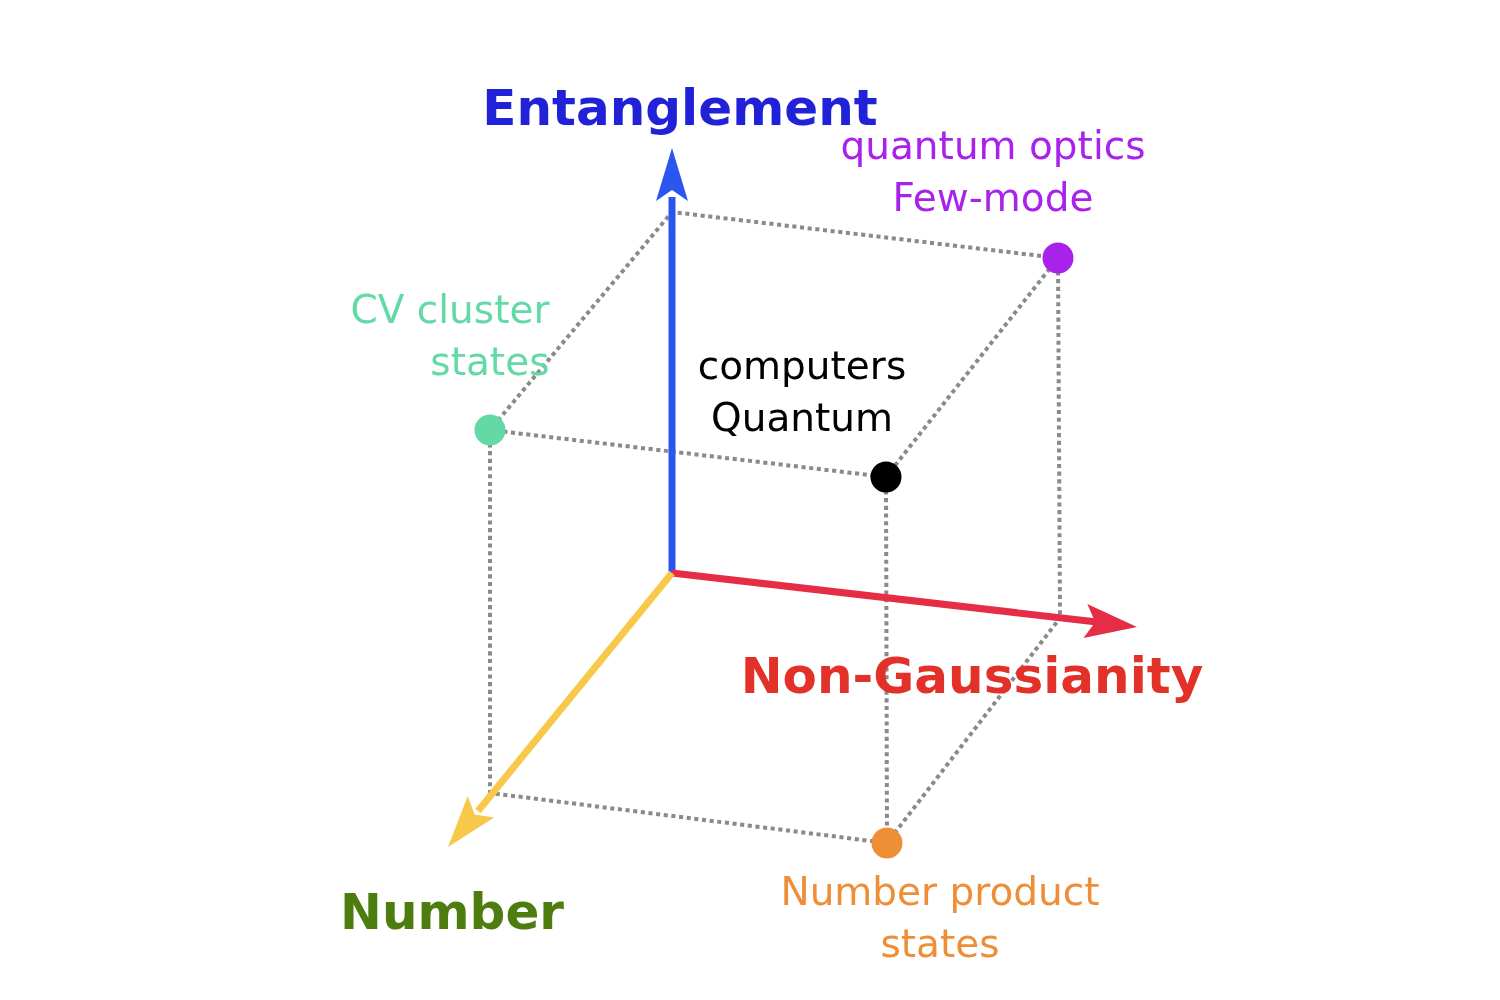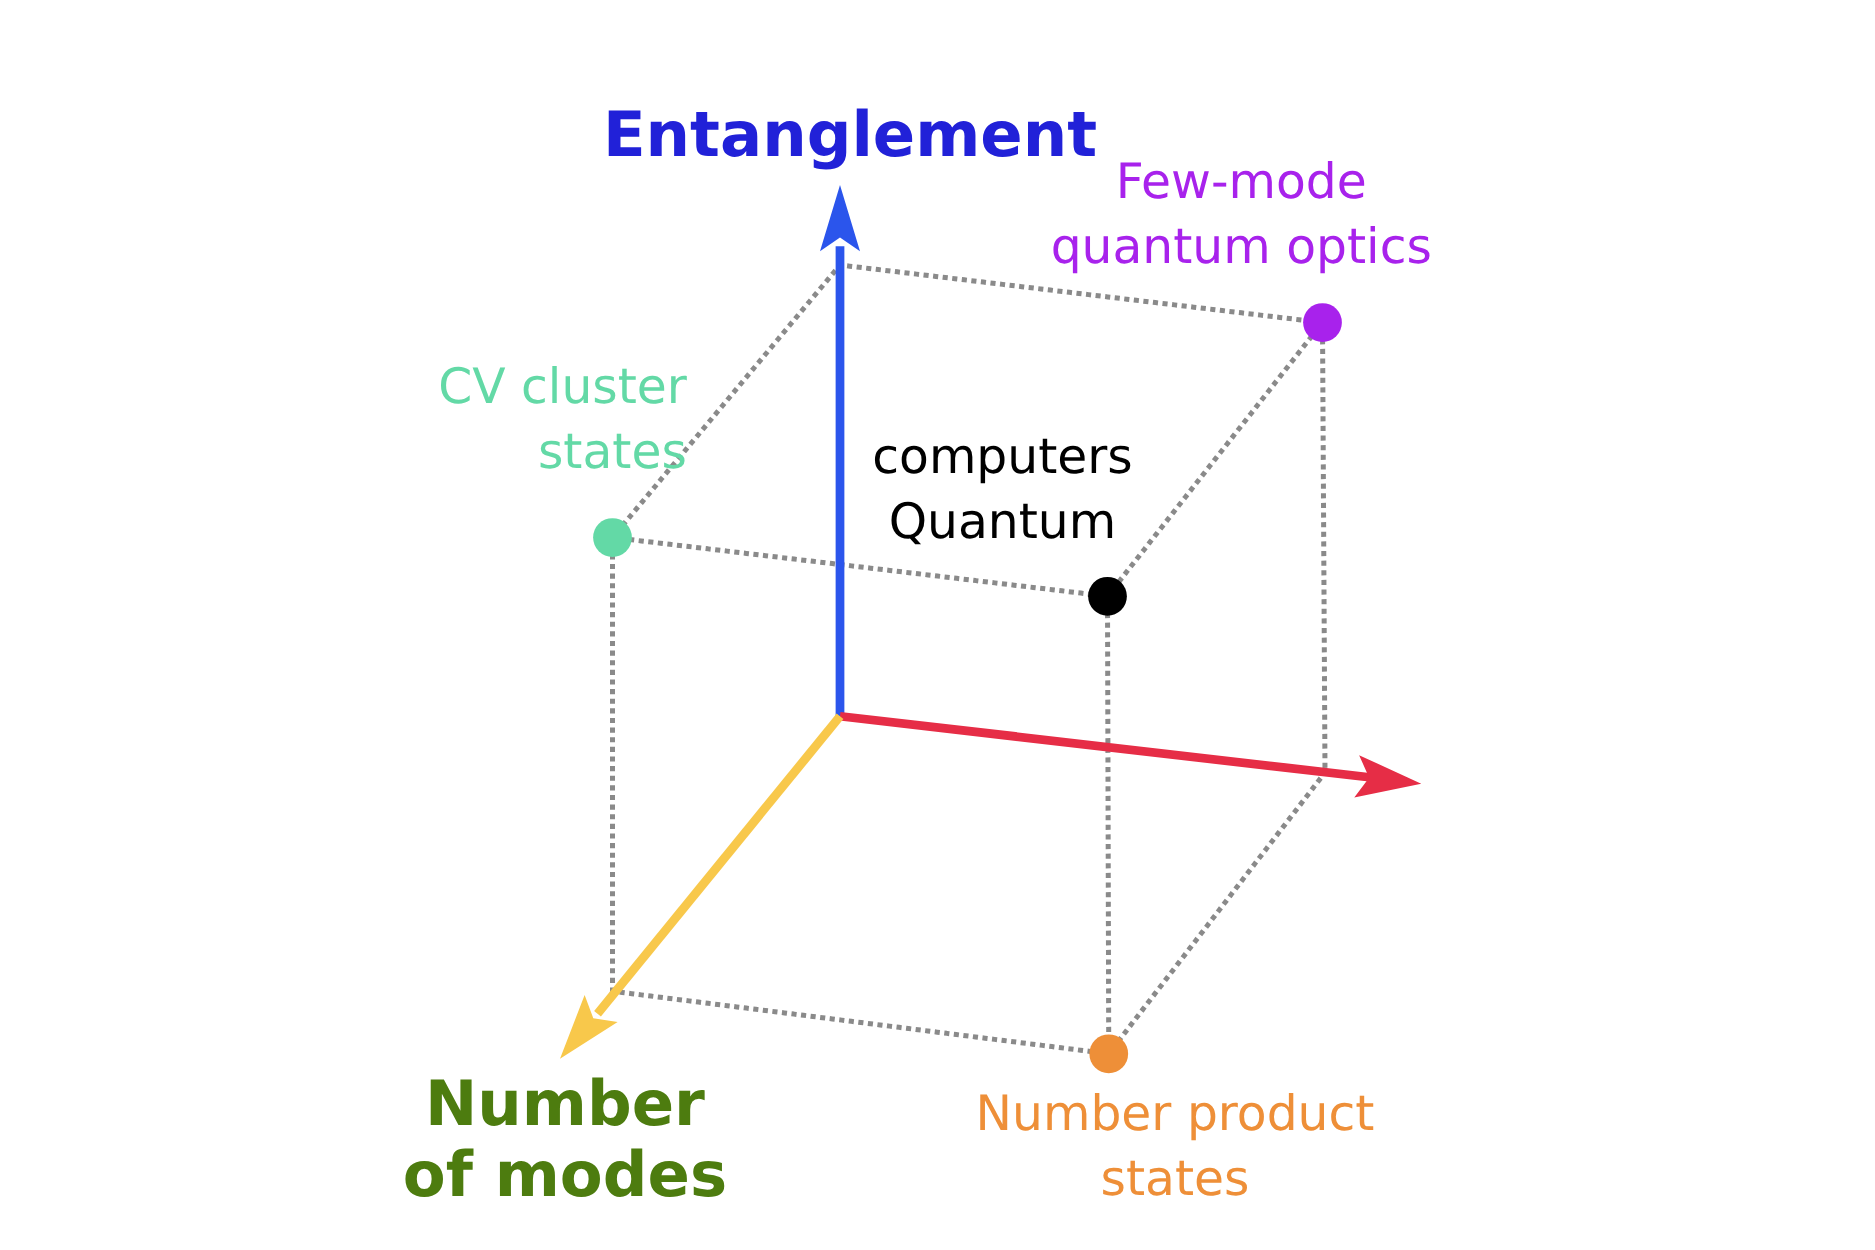--- a/index.html
+++ b/index.html
@@ -86,34 +86,34 @@
     </g>
 
     <circle cx="490" cy="430" r="15.5" fill="#63d9a6"></circle>
     <circle cx="1058" cy="258" r="15.5" fill="#a822ec"></circle>
     <circle cx="886" cy="477" r="15.5" fill="#000000"></circle>
     <circle cx="887" cy="843" r="15.5" fill="#ee8f38"></circle>
   </svg>
 
   <div class="label axis-label" style="left: 680px; top: 108px; color: rgb(33, 33, 216);">Entanglement</div>
 
+  <div class="label axis-label" style="left: 972px; top: 676px; color: rgb(226, 49, 41);">Non-Gaussianity</div>
 
   <div class="label axis-label" style="left: 452px; top: 912px; color: #4d7c0f;">
     <div>Number</div>
-    <div>of modes</div>
   </div>
 
   <div class="label point-label" style="left: 450px; top: 336px; color: rgb(99, 217, 166); text-align: right;">
     <div>CV cluster</div>
     <div>states</div>
   </div>
 
   <div class="label point-label" style="left: 993px; top: 172px; color: rgb(168, 34, 236);">
+    <div>quantum optics</div>
     <div>Few-mode</div>
-    <div>quantum optics</div>
   </div>
 
   <div class="label point-label" style="left: 802px; top: 392px; color: rgb(0, 0, 0);">
     <div>computers</div>
     <div>Quantum</div>
   </div>
 
   <div class="label point-label" style="left: 940px; top: 918px; color: rgb(238, 143, 56);">
     <div>Number product</div>
     <div>states</div>

